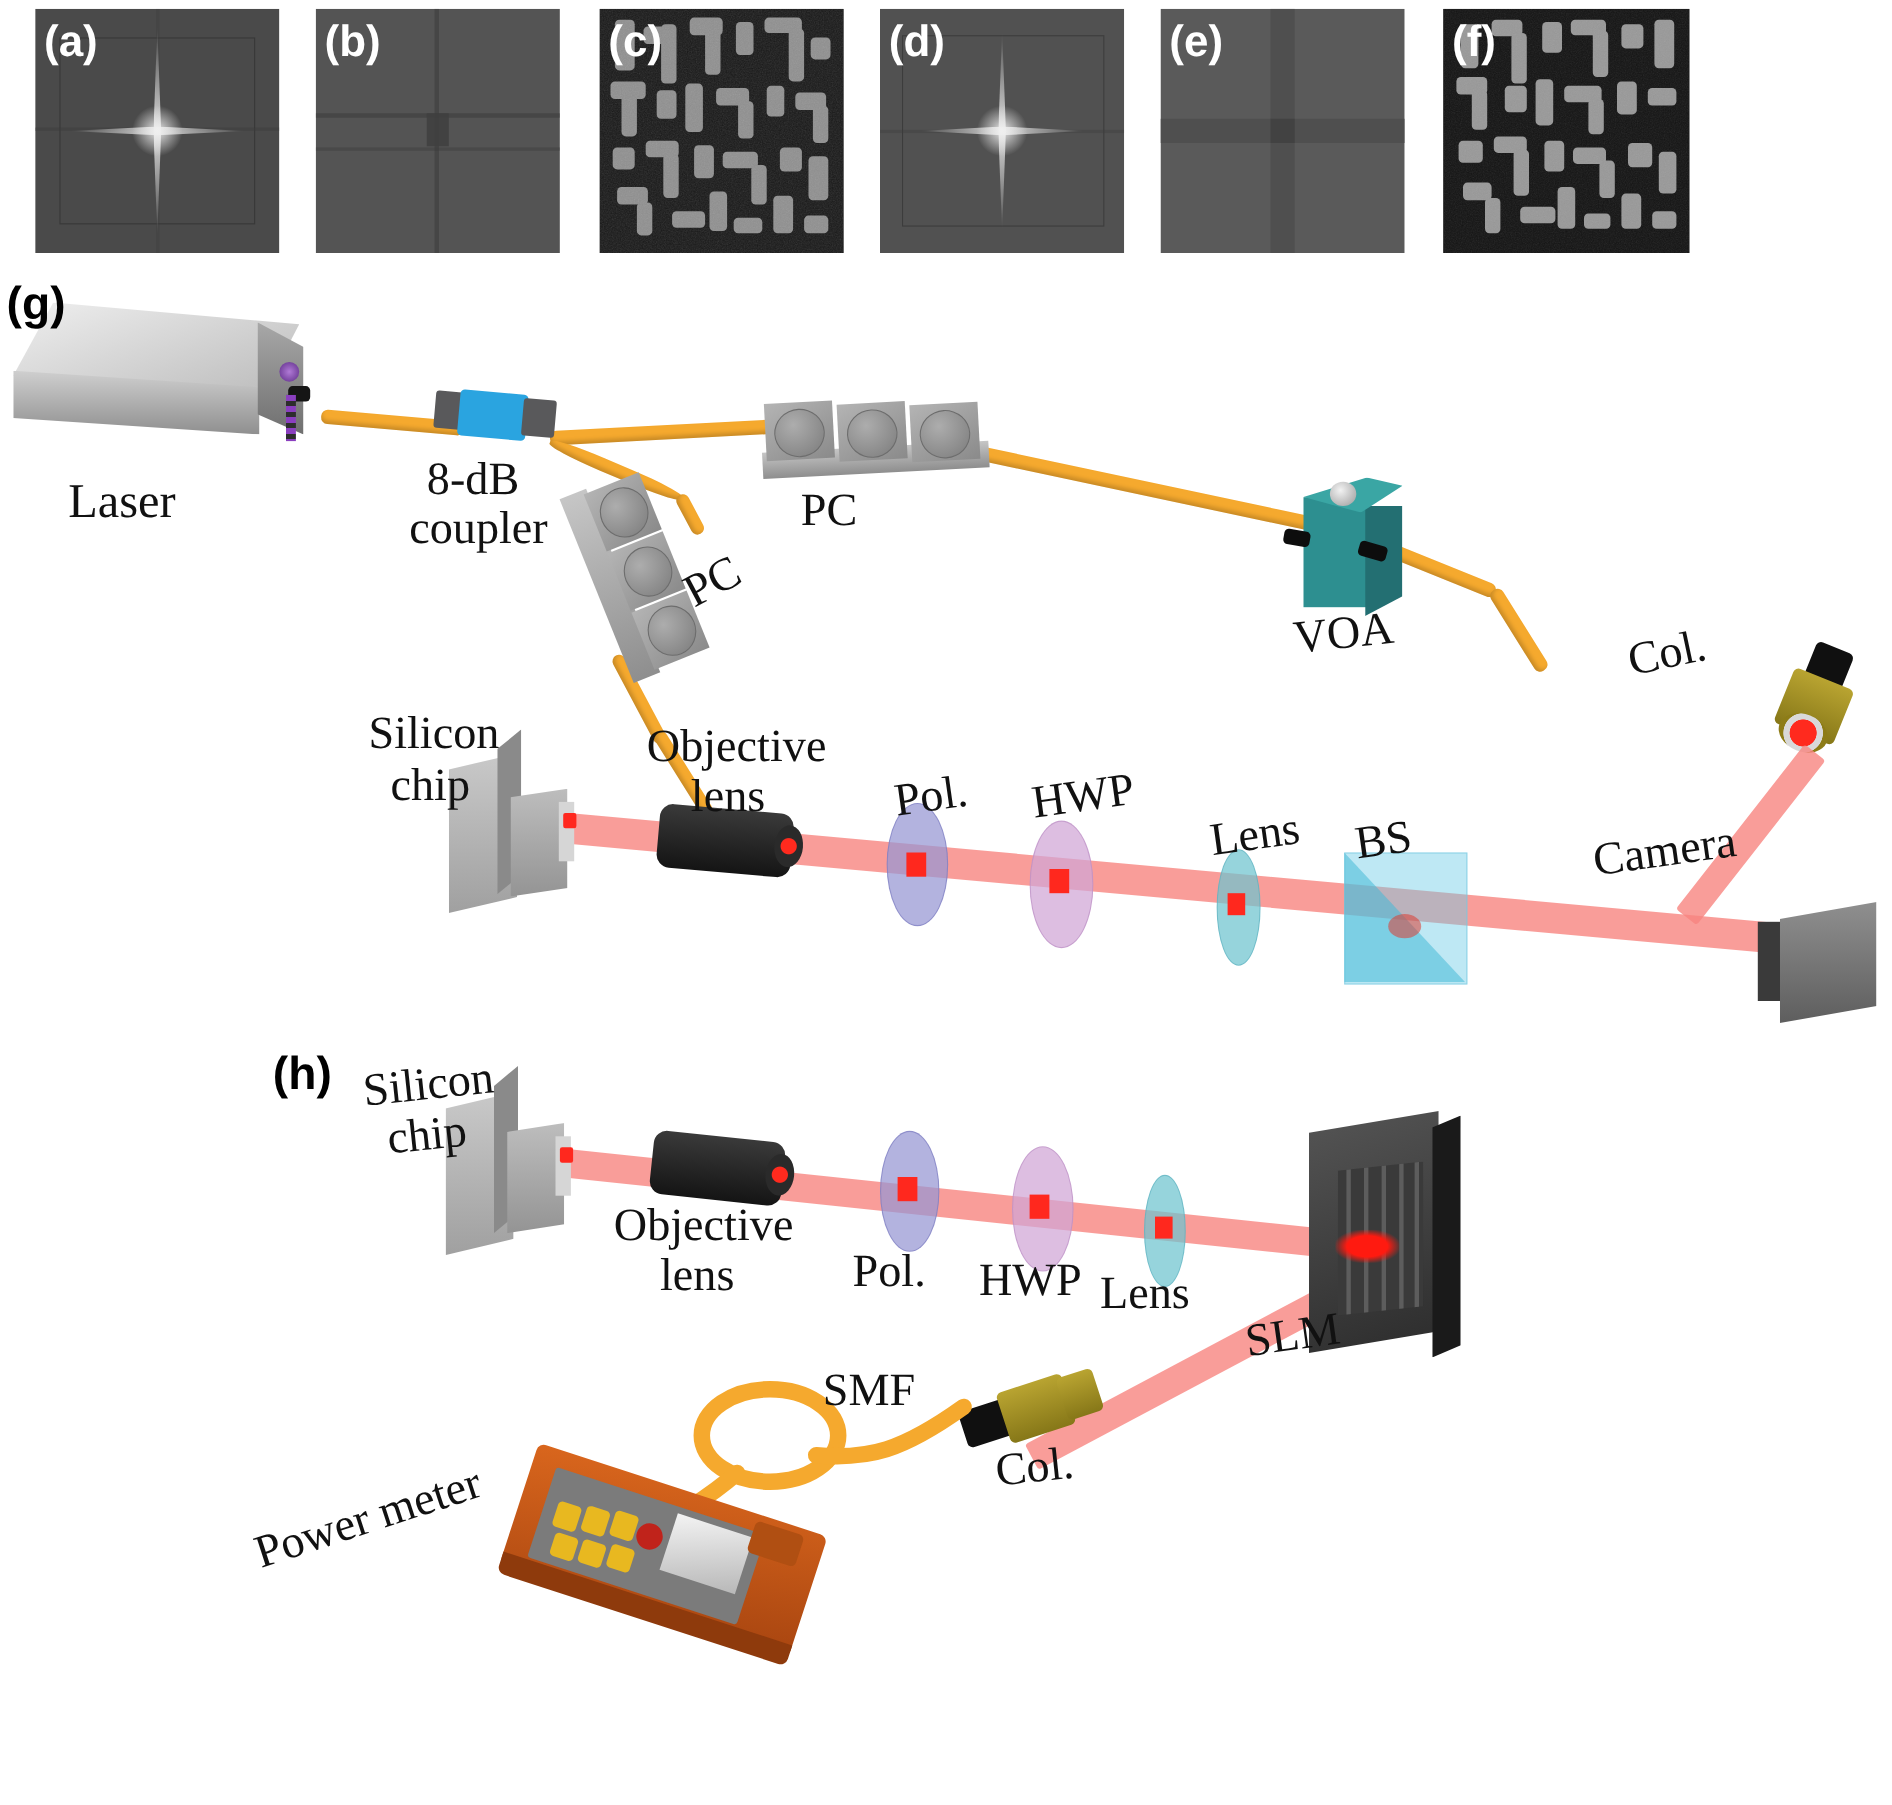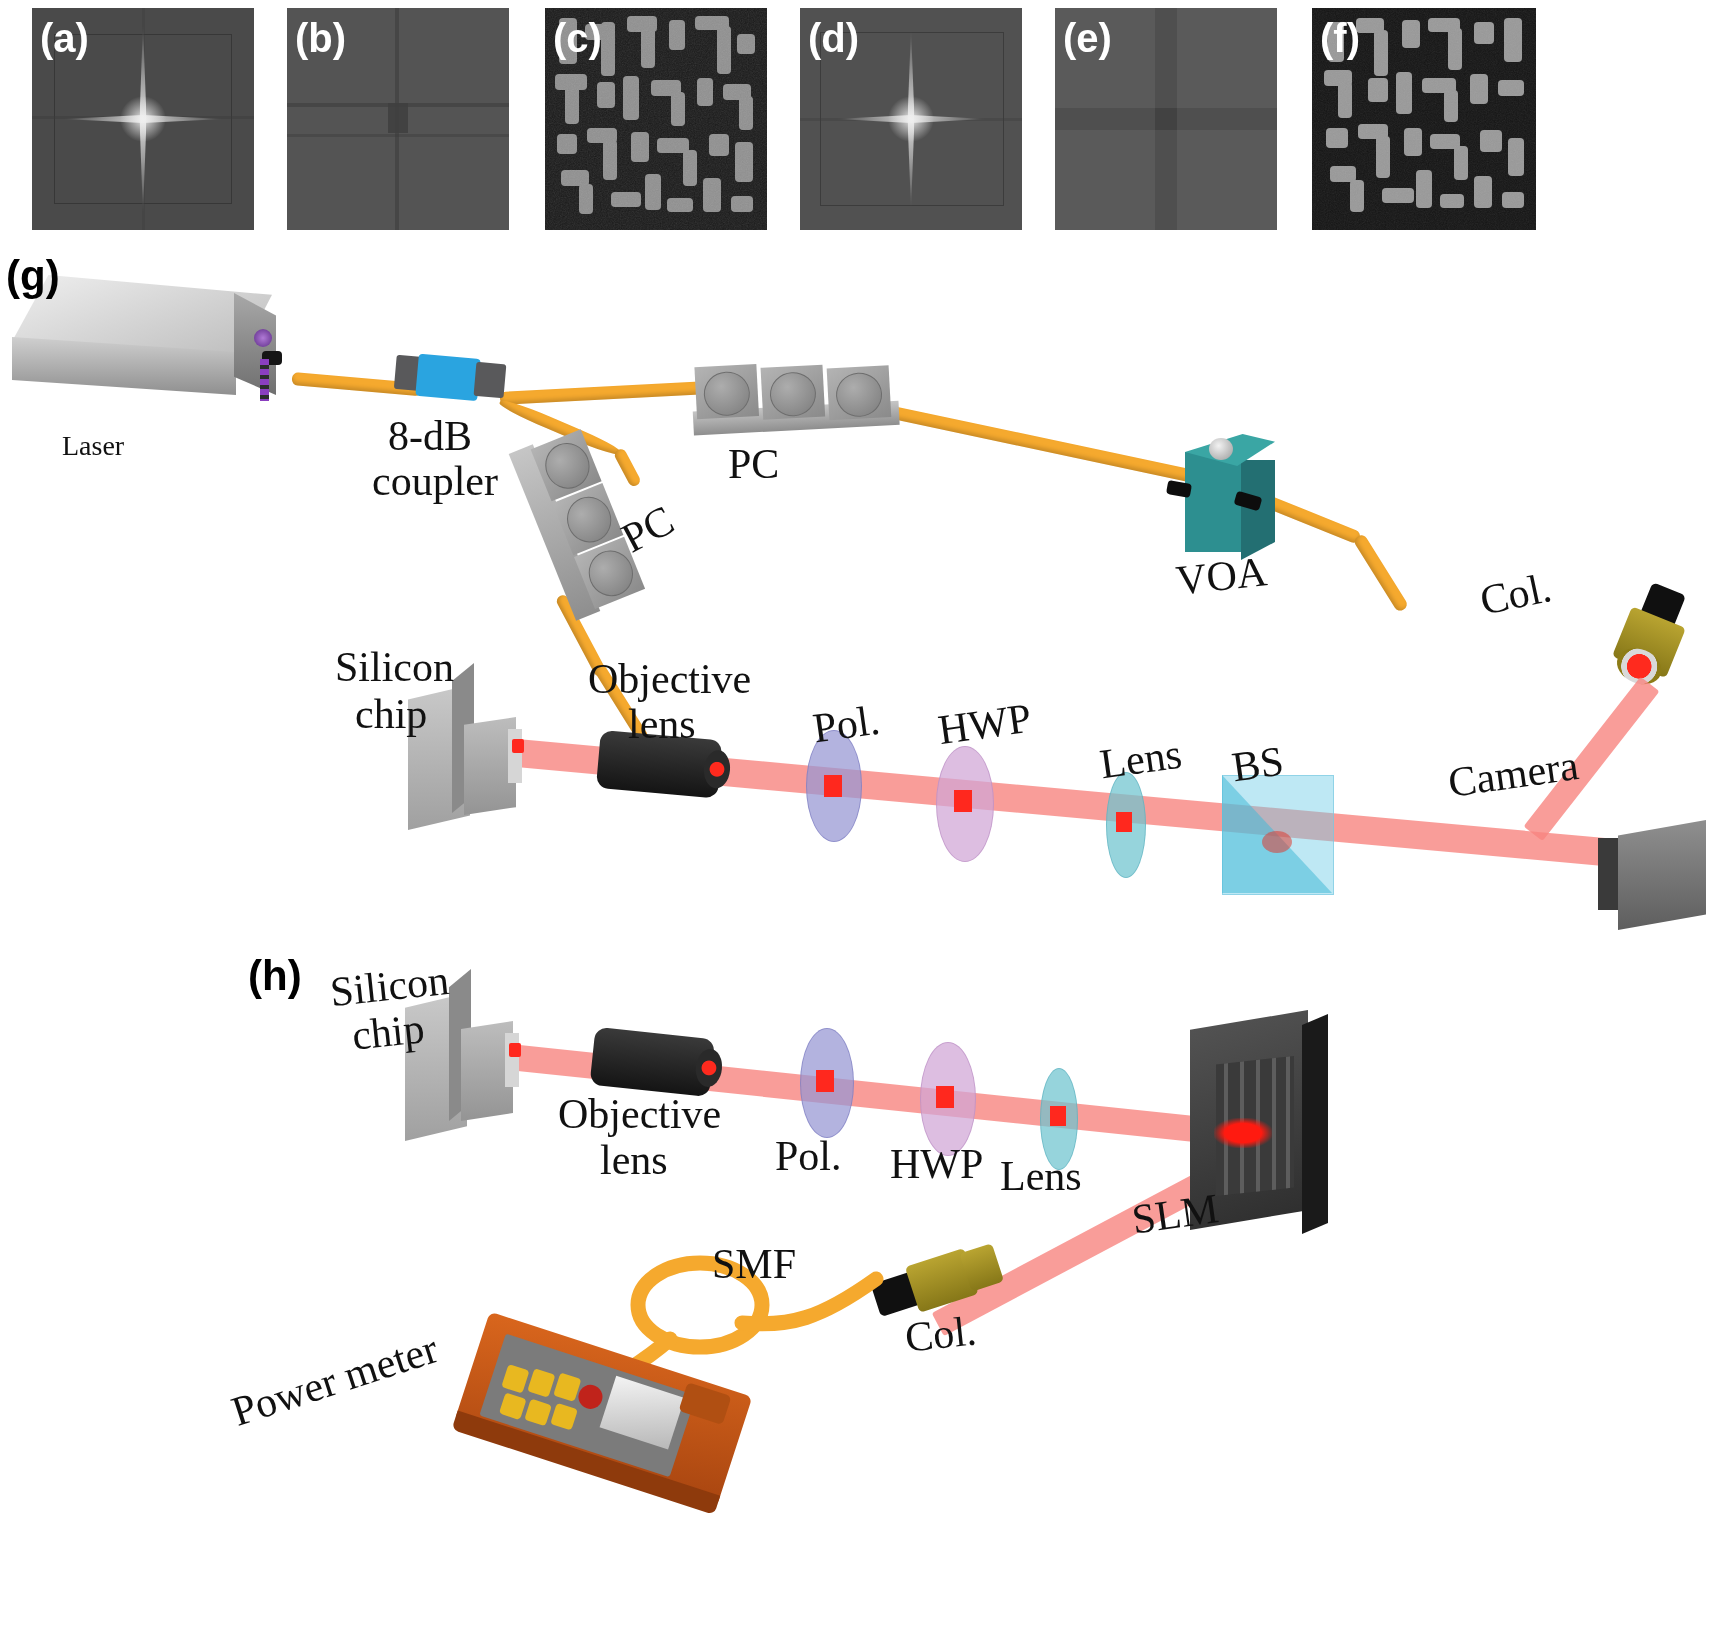--- a/index.html
+++ b/index.html
@@ -293,21 +293,21 @@
 <div class="fiber" style="left:598px;top:660px;width:88px;height:12px;transform:rotate(58deg);"></div>
 
 <div class="abs" style="left:12px;top:275px;width:300px;height:135px;">
   <div class="laserTop" style="left:0;top:0;width:260px;height:90px;clip-path:polygon(14% 0,100% 22%,86% 100%,0 74%);"></div>
   <div class="laserFront" style="left:0;top:62px;width:224px;height:58px;clip-path:polygon(0 0,100% 26%,100% 100%,0 74%);"></div>
   <div class="laserSide" style="left:222px;top:18px;width:42px;height:102px;clip-path:polygon(0 0,100% 22%,100% 100%,0 82%);"></div>
   <div class="abs" style="left:242px;top:54px;width:18px;height:18px;border-radius:50%;background:radial-gradient(circle,#b07ad6,#5c2b86);"></div>
   <div class="abs" style="left:250px;top:76px;width:20px;height:14px;background:#151515;border-radius:4px;"></div>
   <div class="abs" style="left:248px;top:84px;width:9px;height:42px;background:repeating-linear-gradient(#8a3fbf 0 6px,#2d2d2d 6px 10px);"></div>
 </div>
-<div class="lbl" style="left:62px;top:430px;font-size:28px;">Laser</div>
+<div class="lbl" style="left:62px;top:430px;font-size:44px;">Laser</div>
 
 <div class="abs" style="left:395px;top:354px;width:120px;height:48px;transform:rotate(5deg);">
   <div class="cplEnd" style="left:0;top:6px;width:26px;height:34px;"></div>
   <div class="cplBody" style="left:22px;top:3px;width:62px;height:42px;"></div>
   <div class="cplEnd" style="left:80px;top:6px;width:30px;height:34px;"></div>
 </div>
 <div class="lbl" style="left:388px;top:412px;font-size:42px;">8-dB</div>
 <div class="lbl" style="left:372px;top:457px;font-size:42px;">coupler</div>
 
 <div class="abs" style="left:692px;top:356px;width:210px;height:78px;transform:rotate(-3deg);">
@@ -456,21 +456,21 @@
   <div class="colBody" style="left:32px;top:16px;width:62px;height:48px;"></div>
   <div class="colBody" style="left:88px;top:20px;width:34px;height:40px;"></div>
 </div>
 <div class="lbl" style="left:905px;top:1310px;font-size:42px;transform:rotate(-6deg);">Col.</div>
 
 <svg class="abs" style="left:520px;top:1255px;width:400px;height:180px;overflow:visible;">
   <ellipse cx="180" cy="50" rx="62" ry="42" fill="none" stroke="#f5a92e" stroke-width="15"></ellipse>
   <path d="M222 68 C270 72 300 64 356 24" fill="none" stroke="#f5a92e" stroke-width="15" stroke-linecap="round"></path>
   <path d="M150 84 C120 110 90 126 48 150" fill="none" stroke="#f5a92e" stroke-width="15" stroke-linecap="round"></path>
 </svg>
-<div class="lbl" style="left:712px;top:1240px;font-size:42px;text-align:center;">SMF</div>
+<div class="lbl" style="left:748px;top:1240px;font-size:42px;text-align:center;">SMF</div>
 
 <div class="abs" style="left:455px;top:1352px;width:290px;height:180px;transform:rotate(18deg);">
   <div class="pmBody" style="left:0;top:0;width:276px;height:116px;"></div>
   <div class="abs" style="left:0;top:104px;width:276px;height:20px;background:#8e3a0c;border-radius:0 0 7px 7px;"></div>
   <div class="pmPanel" style="left:22px;top:16px;width:200px;height:86px;"></div>
   <div class="pmScreen" style="left:140px;top:22px;width:72px;height:54px;"></div>
   <div class="pmRed" style="left:110px;top:38px;width:24px;height:24px;"></div>
   <div class="pmKey" style="left:34px;top:44px;width:22px;height:24px;"></div>
   <div class="pmKey" style="left:60px;top:40px;width:22px;height:24px;"></div>
   <div class="pmKey" style="left:86px;top:36px;width:22px;height:24px;"></div>

